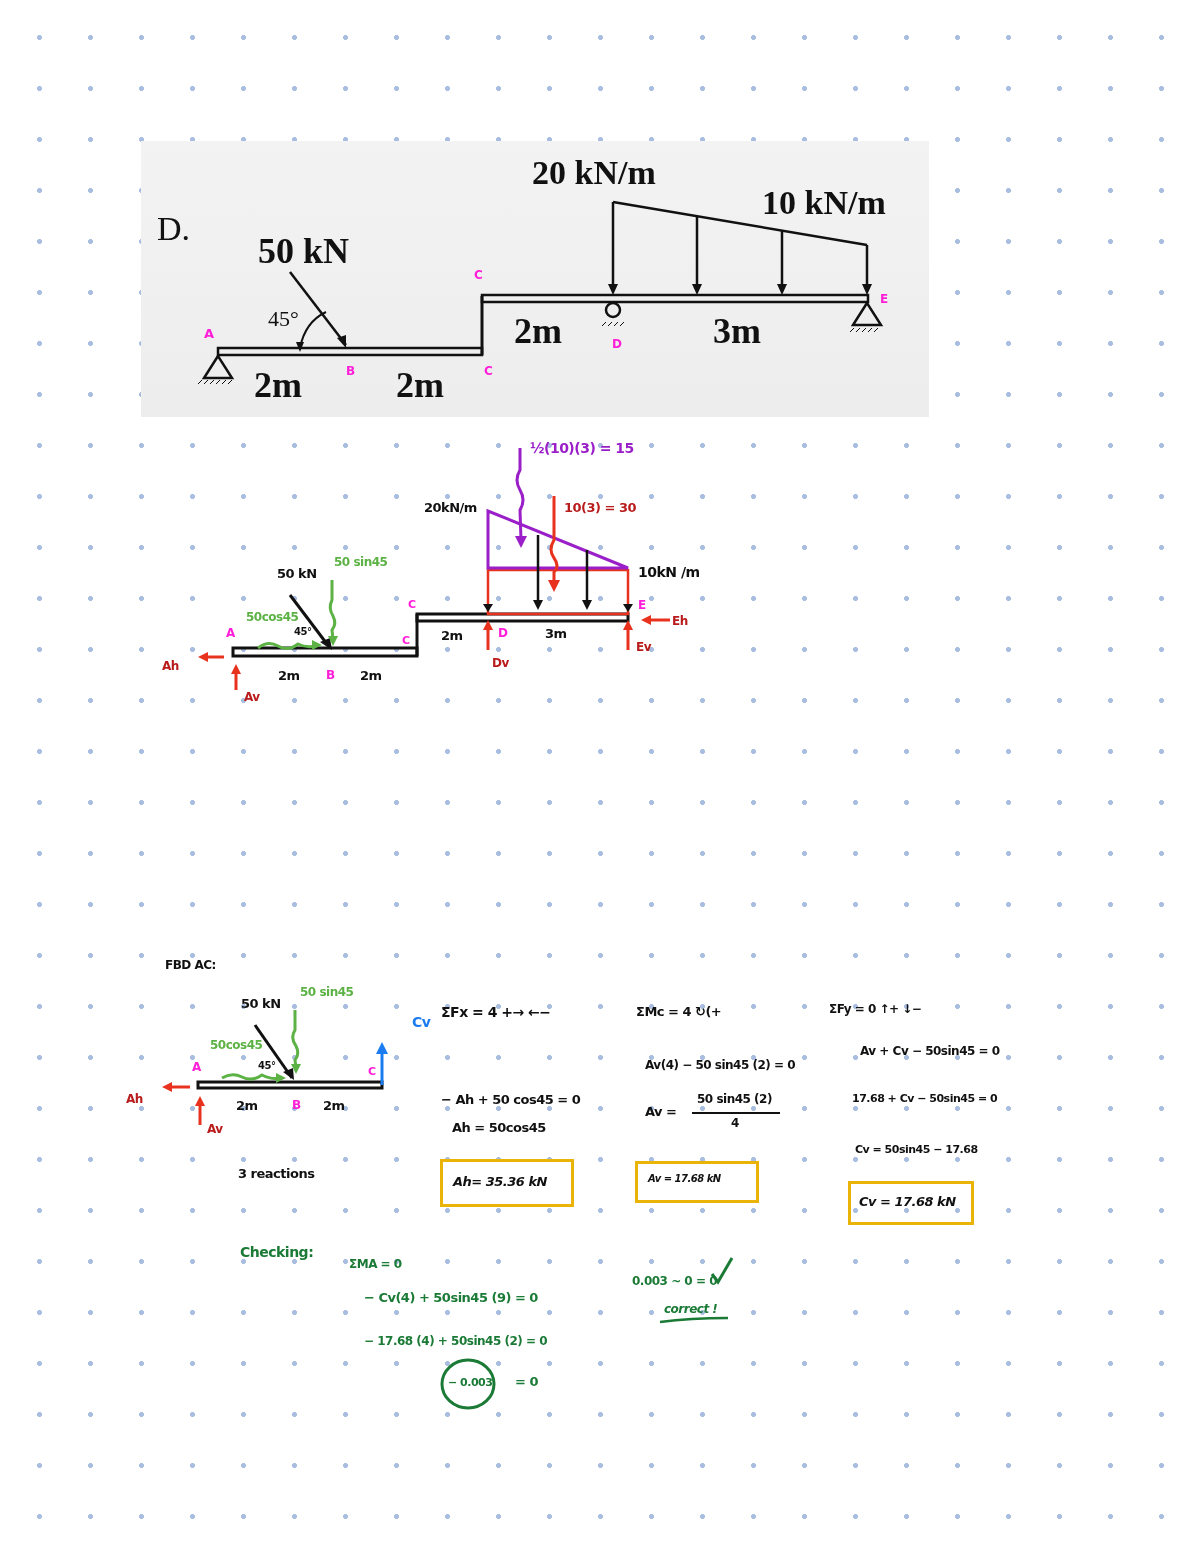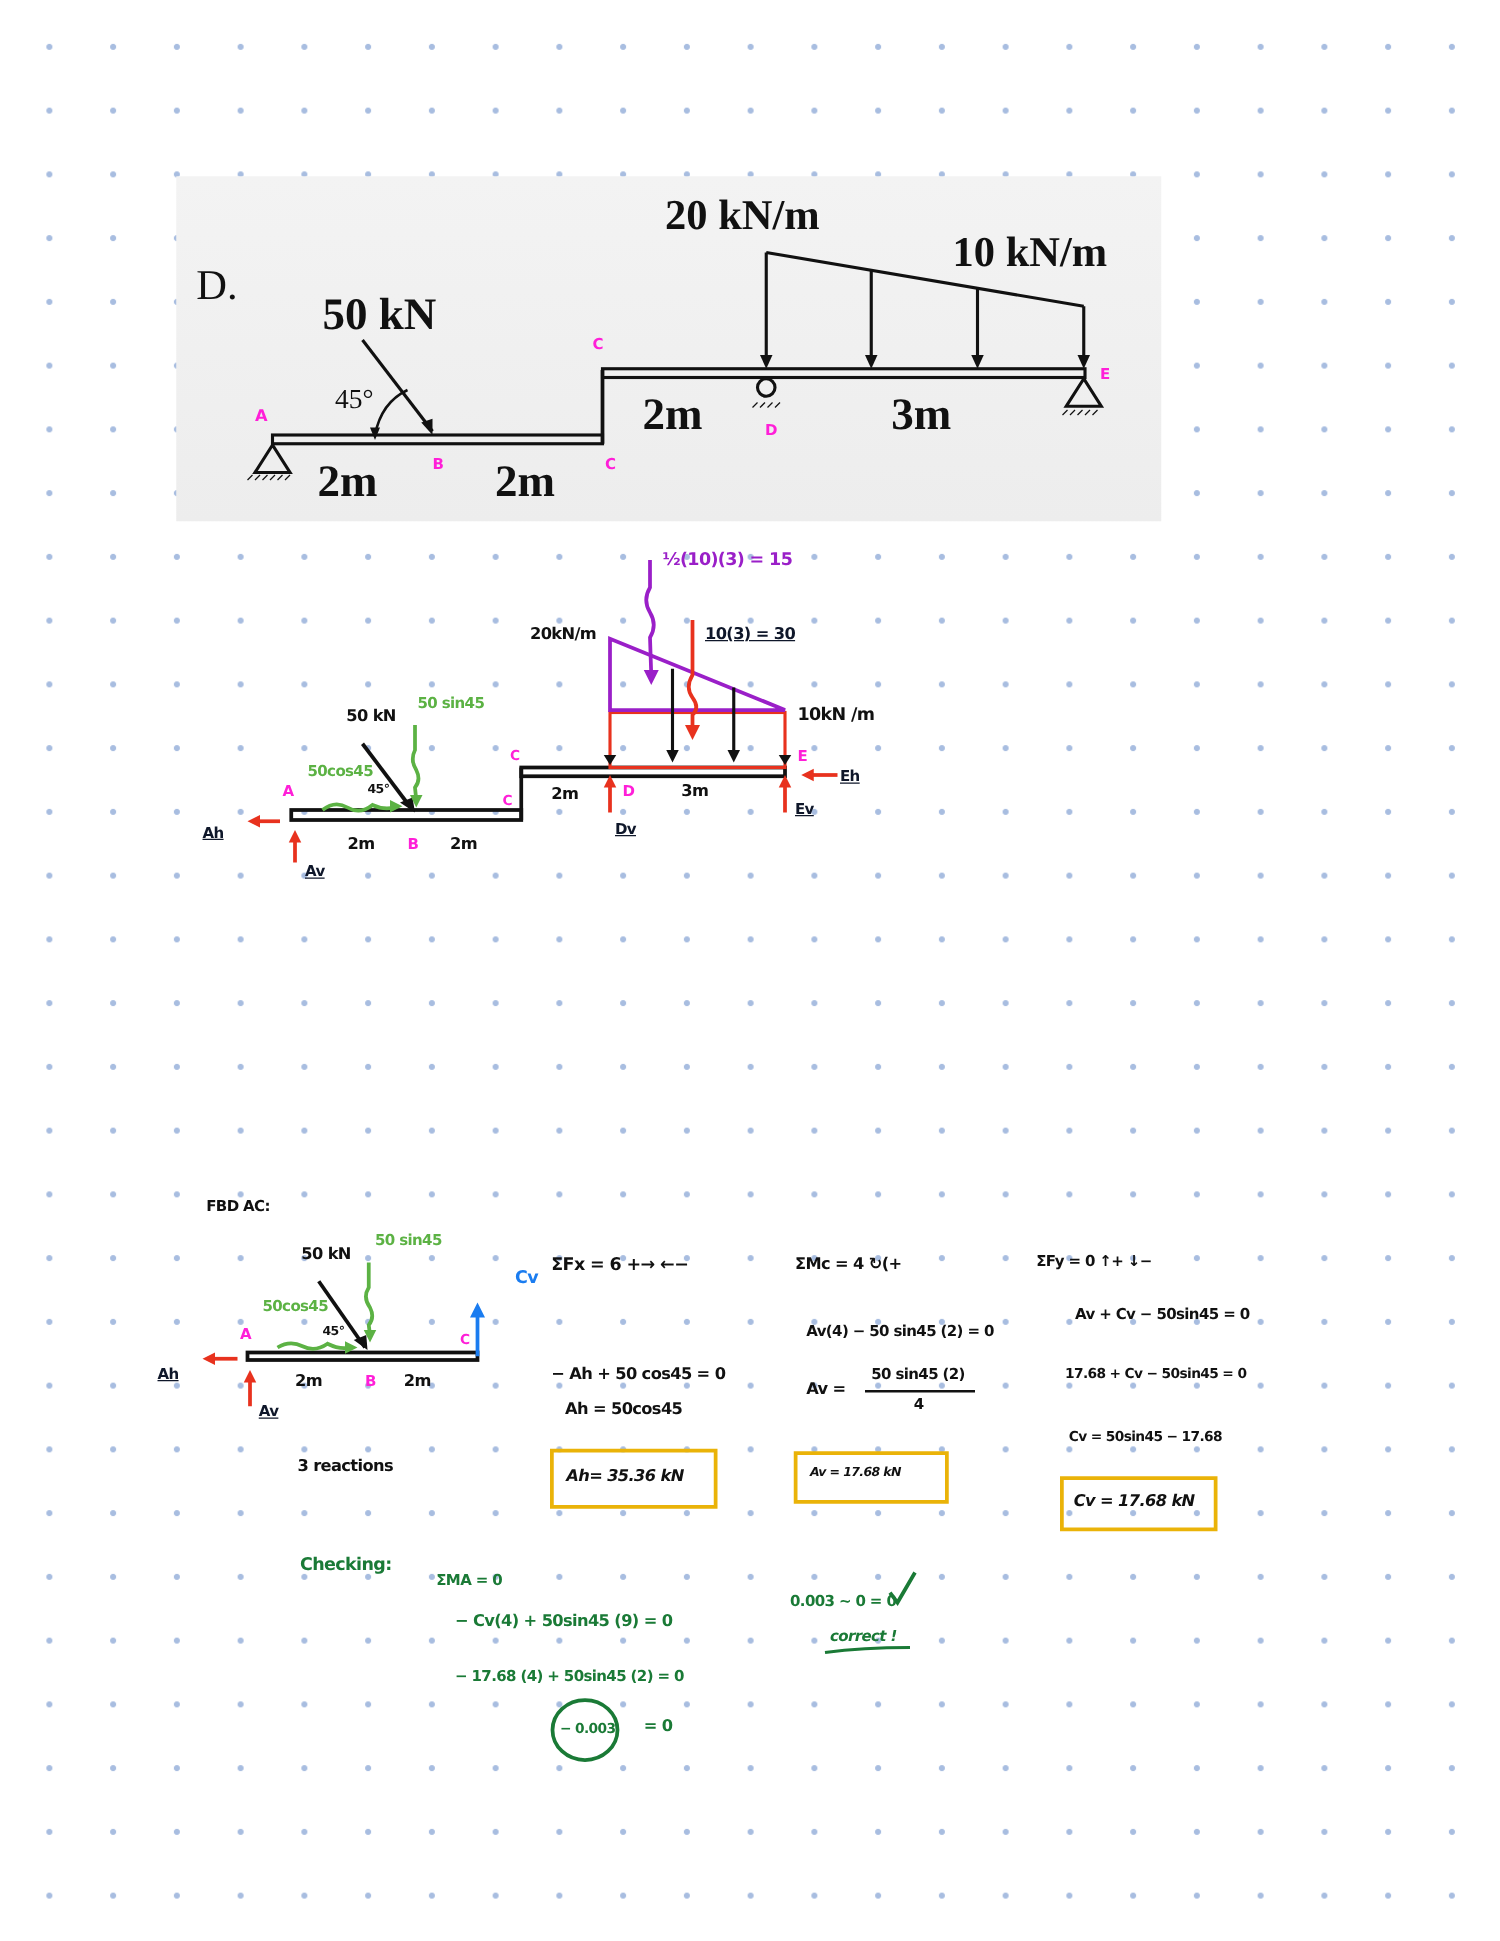--- a/index.html
+++ b/index.html
@@ -7,21 +7,21 @@
          font-family:"Liberation Sans", sans-serif; }
   .dotgrid { position:absolute; left:0; top:0; width:1200px; height:1553px;
     background-image: radial-gradient(circle, #a8bde0 2.2px, transparent 2.6px);
     background-size: 51px 51px; background-position: 116px 114px; }
   .problem-panel { position:absolute; left:141px; top:141px; width:788px; height:276px;
     background: linear-gradient(180deg,#f3f3f3 0%,#ededed 100%); }
   .serif { font-family:"Liberation Serif", serif; font-weight:bold; color:#111; position:absolute; }
   .hand { position:absolute; font-family:"DejaVu Sans", sans-serif; font-weight:bold;
           white-space:nowrap; letter-spacing:-0.5px; }
   .blk { color:#111; }
-  .red { color:#0f172a;text-decoration:underline; }
+  .red { color:#b91c1c; }
   .grn { color:#5cb244; }
   .dgrn { color:#1a7a36; }
   .pur { color:#9a1fc8; }
   .mag { color:#ff1fd8; }
   .blu { color:#1a7cf0;margin-left:32px; }
   svg.layer { position:absolute; left:0; top:0; }
   .box { position:absolute; border:3px solid #eab308;font-style:italic; }
 </style>
 </head>
 <body>
@@ -194,21 +194,21 @@
 <div class="hand blk" style="left:236px;top:1098px;font-size:13px;">2m</div>
 <div class="hand blk" style="left:323px;top:1098px;font-size:13px;">2m</div>
 <div class="hand mag" style="left:192px;top:1060px;font-size:12px;">A</div>
 <div class="hand mag" style="left:292px;top:1098px;font-size:12px;">B</div>
 <div class="hand mag" style="left:368px;top:1065px;font-size:11px;">C</div>
 <div class="hand red" style="left:126px;top:1092px;font-size:12px;">Ah</div>
 <div class="hand red" style="left:207px;top:1122px;font-size:12px;">Av</div>
 <div class="hand blu" style="left:380px;top:1014px;font-size:14px;">Cv</div>
 <div class="hand blk" style="left:238px;top:1166px;font-size:13px;">3 reactions</div>
 
-<div class="hand blk" style="left:441px;top:1004px;font-size:14px;">ΣFx = 6  +→ ←−</div>
+<div class="hand blk" style="left:441px;top:1004px;font-size:14px;">ΣFx = 4  +→ ←−</div>
 <div class="hand blk" style="left:441px;top:1060px;font-size:13px;margin-top:32px;">− Ah  +  50 cos45  = 0</div>
 <div class="hand blk" style="left:452px;top:1120px;font-size:13px;">Ah  =  50cos45</div>
 <div class="box" style="left:440px;top:1159px;width:128px;height:42px;">
   <div class="hand blk" style="left:10px;top:12px;font-size:13px;">Ah= 35.36 kN</div>
 </div>
 
 <div class="hand blk" style="left:636px;top:1004px;font-size:13px;">ΣMc = 4 ↻(+</div>
 <div class="hand blk" style="left:645px;top:1058px;font-size:12px;">Av(4) − 50 sin45 (2) = 0</div>
 <div class="hand blk" style="left:645px;top:1104px;font-size:13px;">Av =</div>
 <div class="hand blk" style="left:697px;top:1092px;font-size:12px;text-align:center;">50 sin45 (2)</div>

